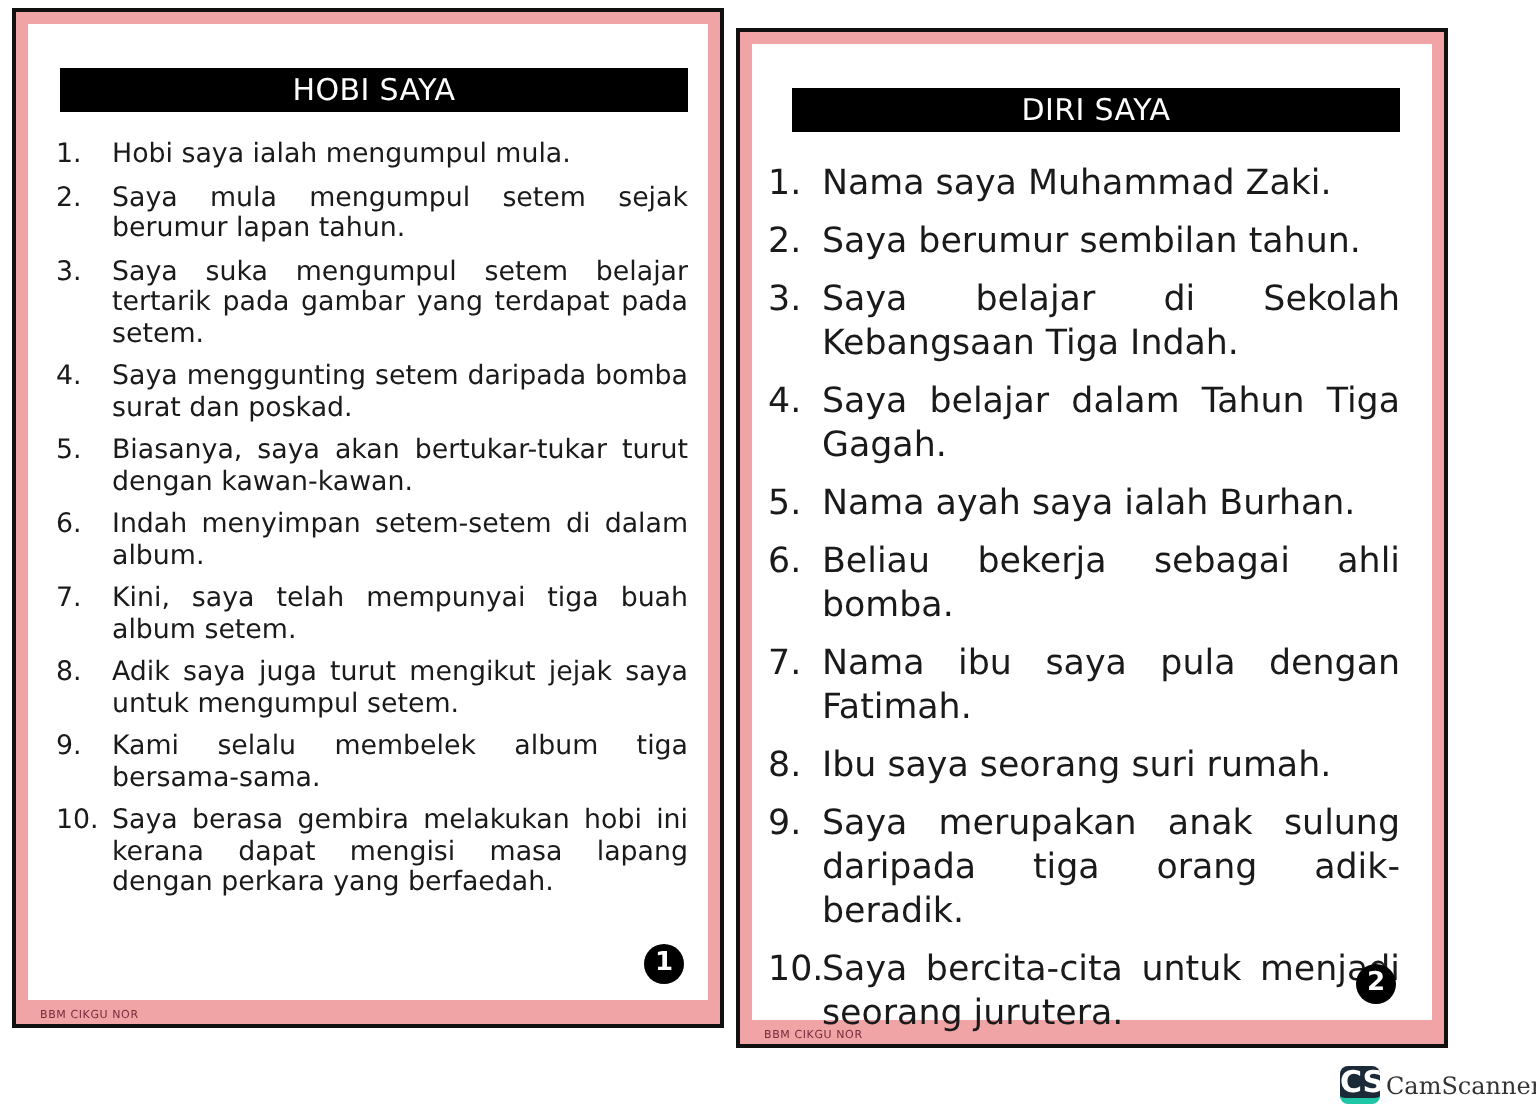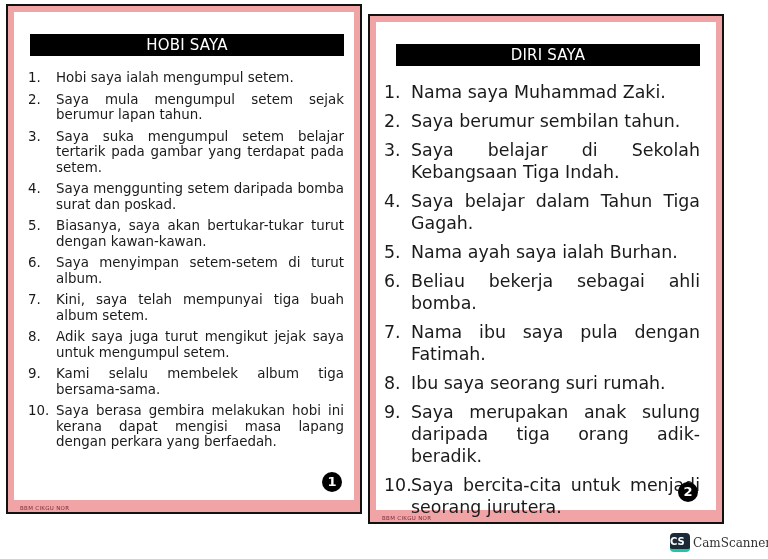--- a/index.html
+++ b/index.html
@@ -39,56 +39,56 @@
     .card-2 .page-badge { right: 18px; bottom: 8px; }
     .footer-credit {
       position: absolute; left: 12px; bottom: -1px; font-size: 5.5px; color: #7a2a3a; letter-spacing: 0.3px;
       line-height: 10px;
     }
     .watermark {
       position: absolute; left: 670px; top: 533px; display: flex; align-items: center; gap: 3px;
     }
     .cs-logo {
       width: 20px; height: 19px; background: #1b2a36; border-radius: 4px; color: #fff;
-      font-family: "DejaVu Sans", sans-serif; font-weight: bold; font-size: 10px; line-height: 17px;
-      text-align: left; position: relative; overflow: hidden; box-sizing: border-box;
+      font-family: "DejaVu Sans", sans-serif; font-weight: bold; font-size: 15px; line-height: 17px;
+      text-align: center; position: relative; overflow: hidden; box-sizing: border-box;
       border-bottom: 3px solid #1fc7a6;
     }
     .cs-name { font-family: "DejaVu Serif", serif; font-size: 12px; color: #333; }
   </style>
 </head>
 <body>
 
 <div class="card card-1">
   <div class="card-inner">
     <div class="title-bar">HOBI SAYA</div>
     <ul class="list">
       <li>
           <span class="num">1.</span>
-          <span class="txt">Hobi saya ialah mengumpul setem.</span>
+          <span class="txt">Hobi saya ialah mengumpul mula.</span>
         </li>
       <li>
           <span class="num">2.</span>
           <span class="txt">Saya mula mengumpul setem sejak berumur lapan tahun.</span>
         </li>
       <li>
           <span class="num">3.</span>
           <span class="txt">Saya suka mengumpul setem belajar tertarik pada gambar yang terdapat pada setem.</span>
         </li>
       <li>
           <span class="num">4.</span>
           <span class="txt">Saya menggunting setem daripada bomba surat dan poskad.</span>
         </li>
       <li>
           <span class="num">5.</span>
           <span class="txt">Biasanya, saya akan bertukar-tukar turut dengan kawan-kawan.</span>
         </li>
       <li>
           <span class="num">6.</span>
-          <span class="txt">Saya menyimpan setem-setem di turut album.</span>
+          <span class="txt">Indah menyimpan setem-setem di dalam album.</span>
         </li>
       <li>
           <span class="num">7.</span>
           <span class="txt">Kini, saya telah mempunyai tiga buah album setem.</span>
         </li>
       <li>
           <span class="num">8.</span>
           <span class="txt">Adik saya juga turut mengikut jejak saya untuk mengumpul setem.</span>
         </li>
       <li>

